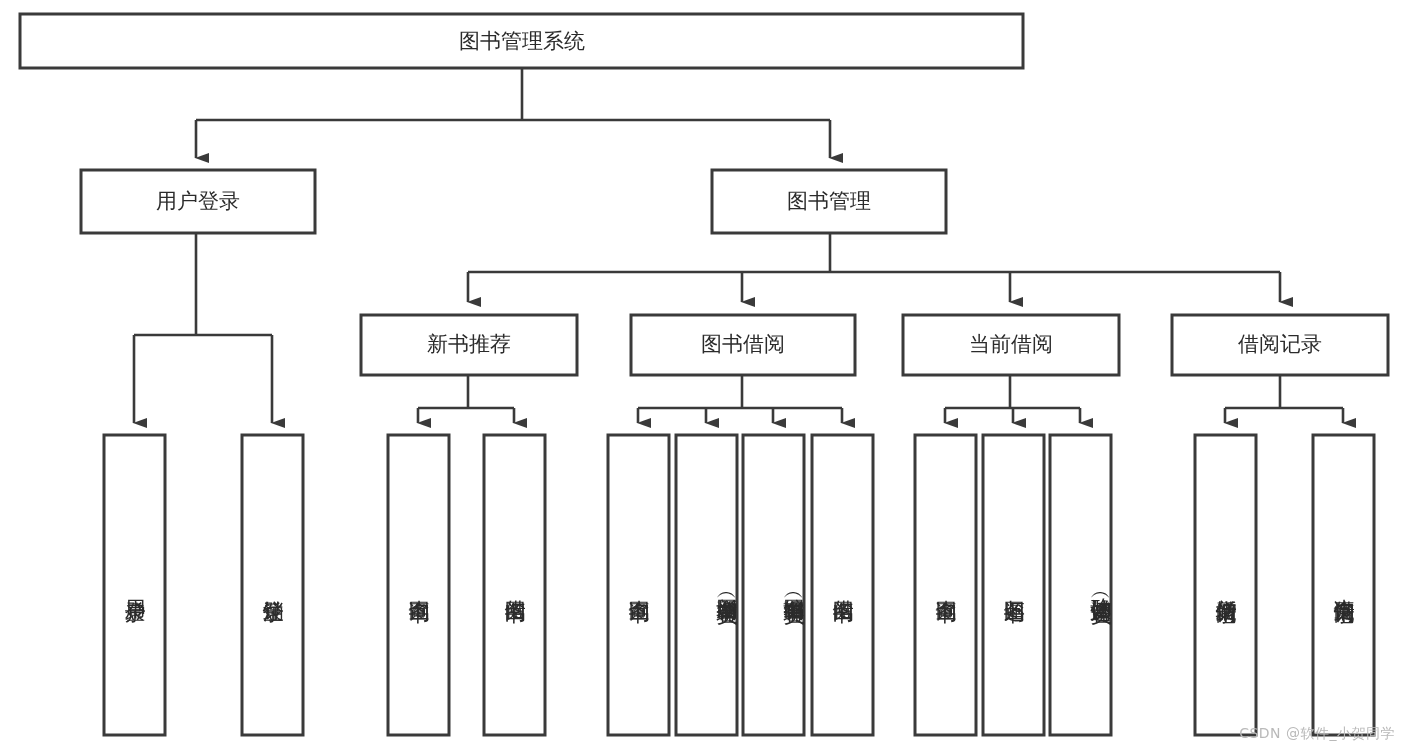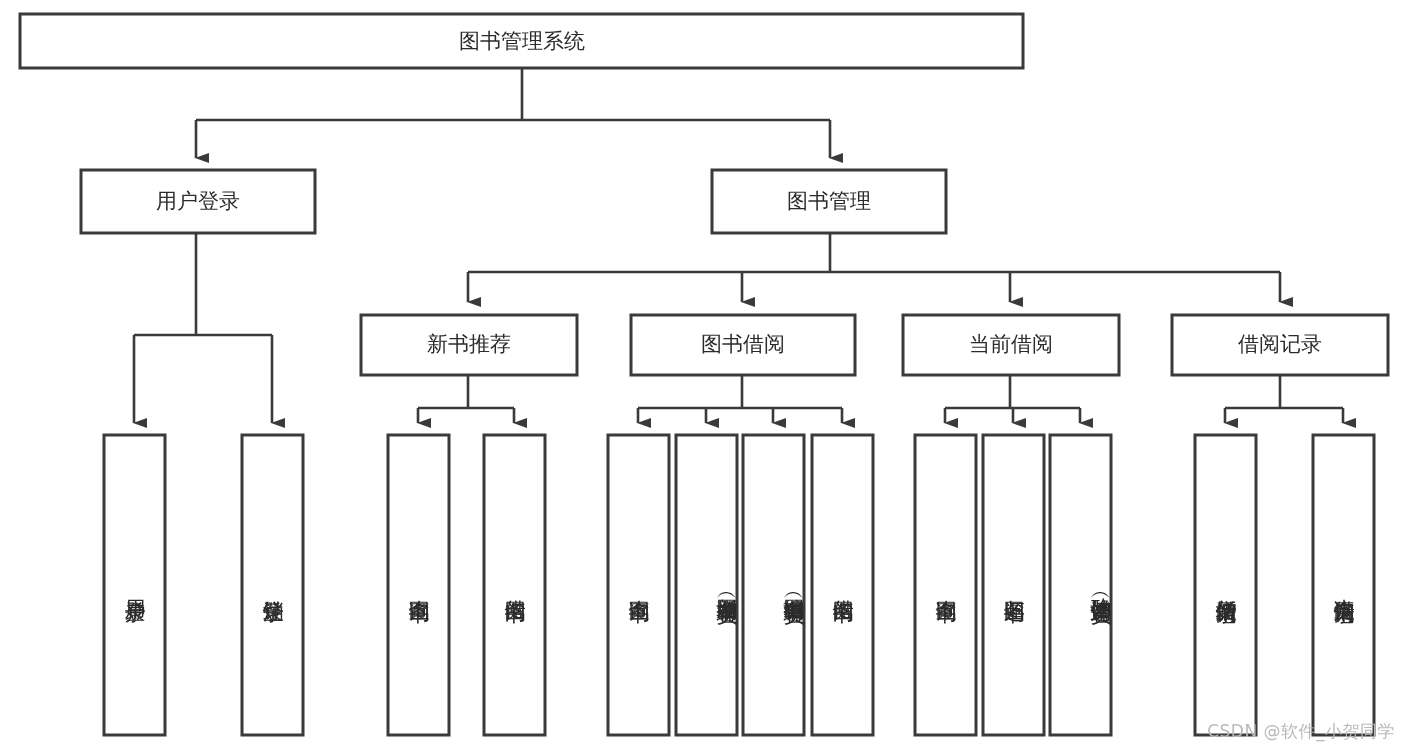--- a/index.html
+++ b/index.html
@@ -21,21 +21,21 @@
     writing-mode:vertical-rl;text-orientation:upright;
     font-family:"DejaVu Sans","Liberation Sans",sans-serif;
     font-size:21px;color:#2b2b2b;line-height:1.02;
     letter-spacing:1px;
     white-space:nowrap;
     pointer-events:none;
   }
   .watermark{
     position:absolute;right:10px;bottom:4px;
     font-family:"DejaVu Sans","Liberation Sans",sans-serif;
-    font-size:17px;color:#b9b9b9;white-space:nowrap;
+    font-size:14px;color:#b9b9b9;white-space:nowrap;
     letter-spacing:0.5px;
   }
 </style>
 </head>
 <body>
 
 <svg id="canvas" viewBox="0 0 1405 747">
   <defs>
     <marker id="arw" viewBox="0 0 12 14" refX="6" refY="13" markerWidth="12" markerHeight="14" orient="auto-start-reverse" markerUnits="userSpaceOnUse">
       <path d="M1,0 L11,0 L6,14 Z" class="arrow-head"></path>

